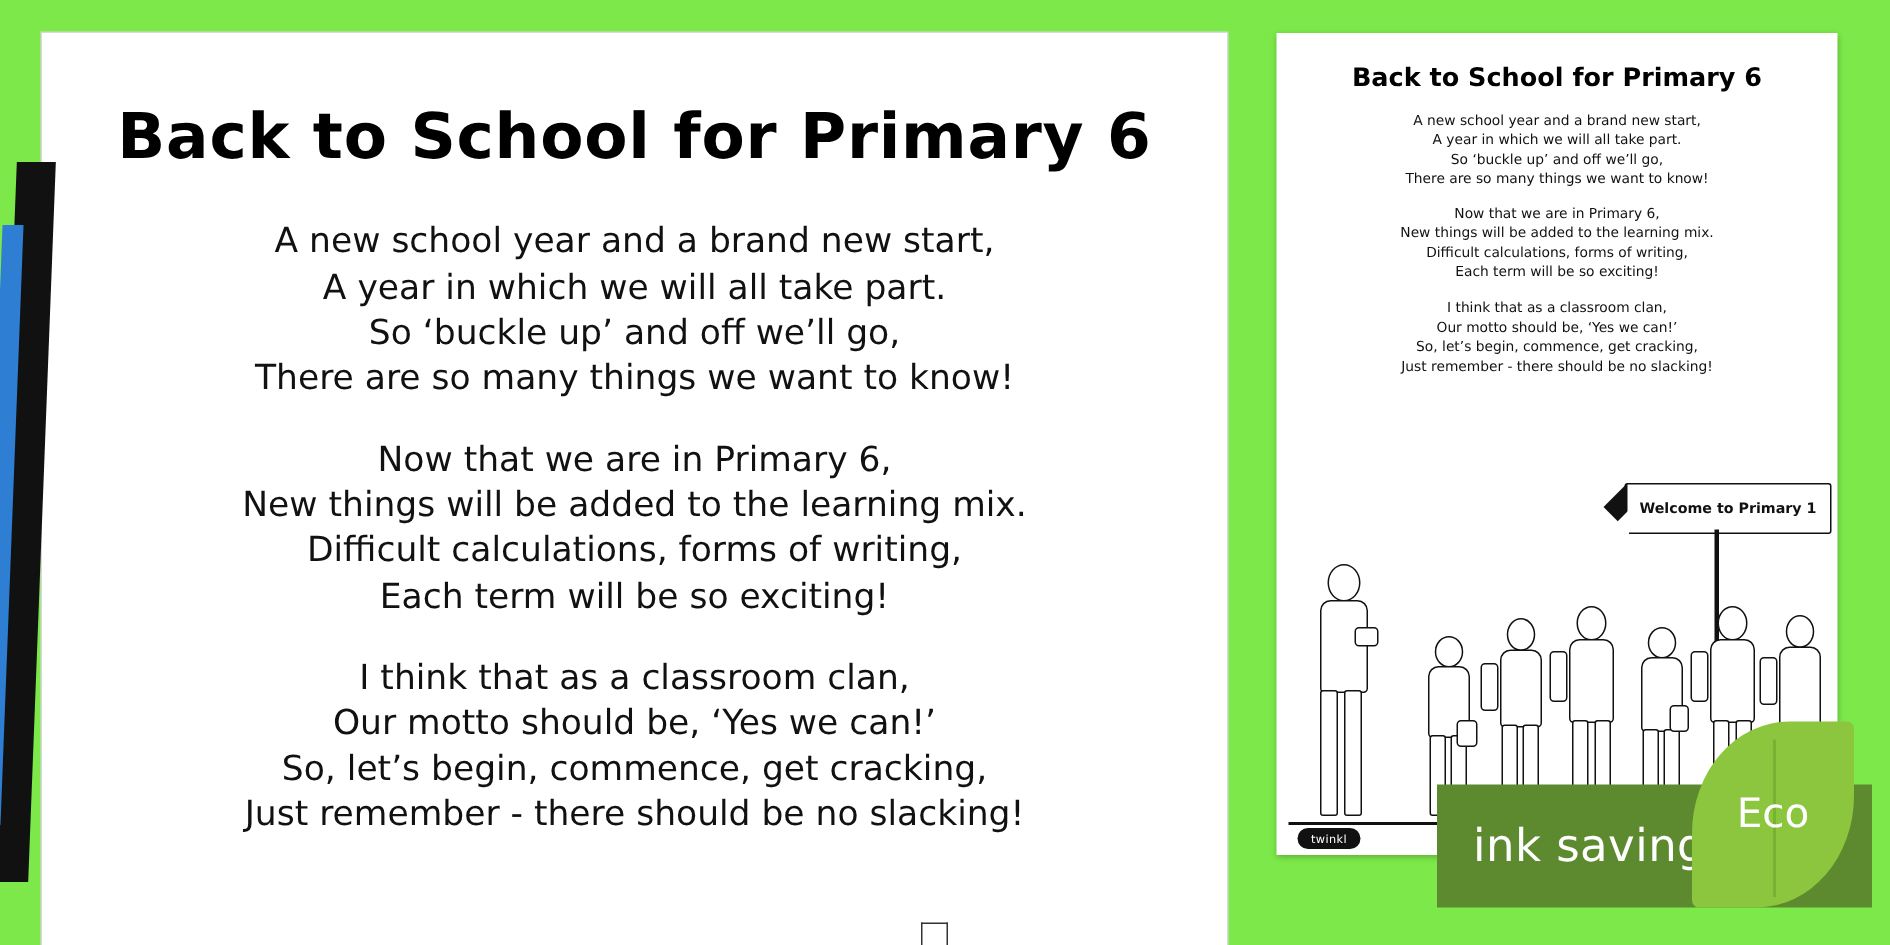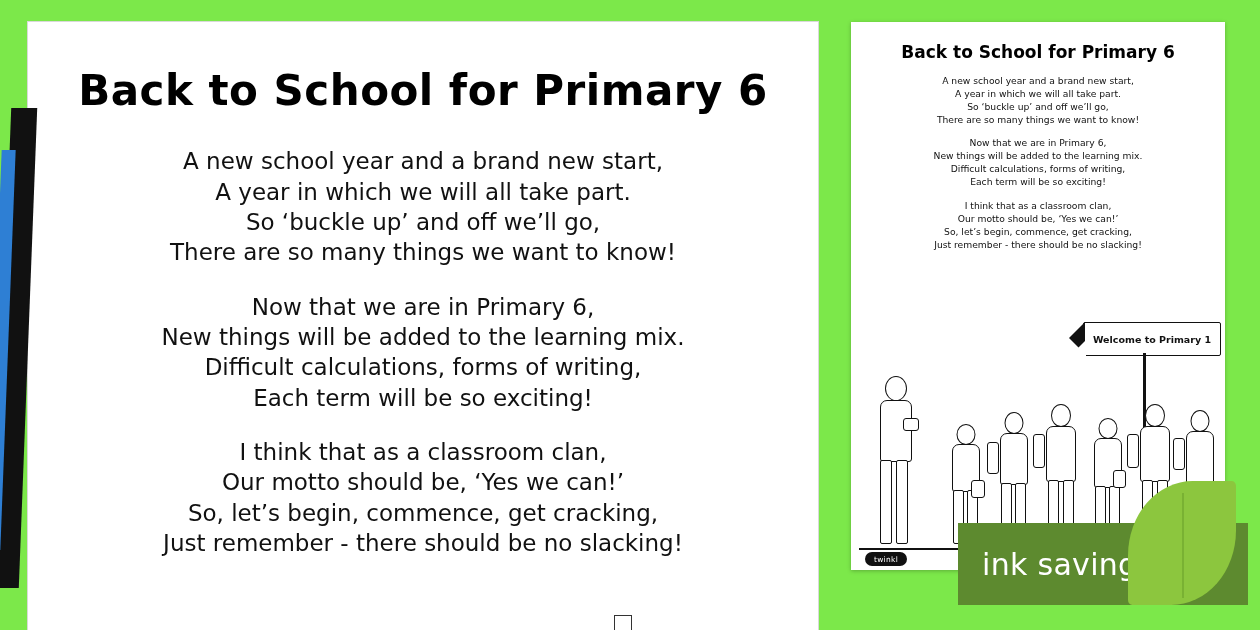--- a/index.html
+++ b/index.html
@@ -422,16 +422,17 @@
 
     <div class="ground-line"></div>
     <div class="twinkl-mark">twinkl</div>
   </div>
 
   <div class="eco-badge">
     <div class="eco-text">ink saving</div>
     <div class="eco-leaf">
       <div class="leafshape"></div>
       <div class="vein"></div>
+      <div class="ecoword">Eco</div>
     </div>
   </div>
 
 </div>
 
 </body></html>

